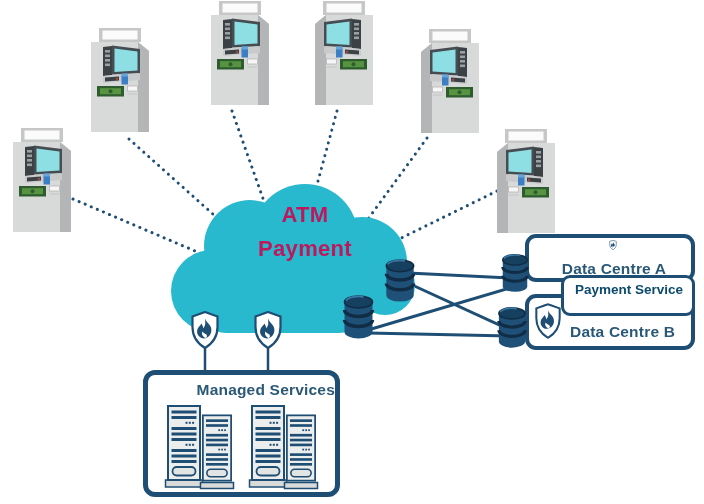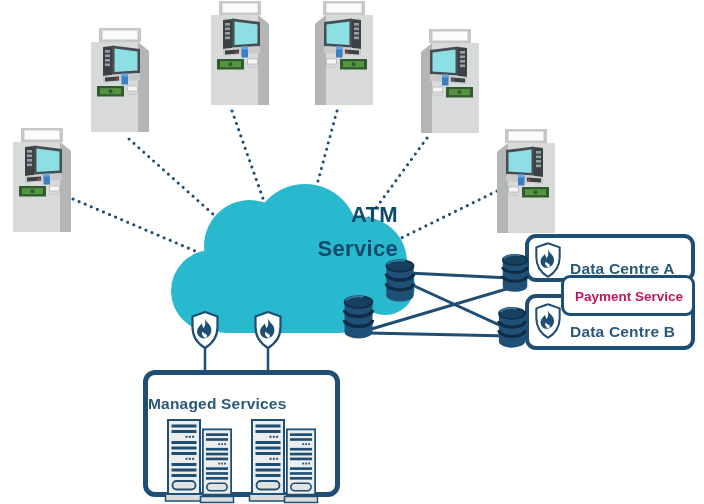--- a/index.html
+++ b/index.html
@@ -2,36 +2,36 @@
 <html><head>
 <meta charset="utf-8">
 <style>
   html,body{margin:0;padding:0;background:#fff;}
   #stage{position:relative;width:704px;height:504px;overflow:hidden;background:#fff;
          font-family:"Liberation Sans",sans-serif;}
   .abs{position:absolute;}
   svg{display:block;}
   
   #wires{left:0;top:0;z-index:0;}
-  #cloud-text{left:212px;top:198px;width:186px;z-index:2;text-align:right;
-              color:#0c4a6e;font-size:22px;font-weight:600;line-height:34px;letter-spacing:.3px;}
+  #cloud-text{left:212px;top:198px;width:186px;z-index:2;text-align:center;
+              color:#be185d;font-size:22px;font-weight:600;line-height:34px;letter-spacing:.3px;}
   #cyls{left:0;top:0;z-index:5;pointer-events:none;}
   
   .navybox{background:#fff;border:4px solid #1f4e74;border-radius:11px;box-sizing:border-box;}
-  #dc-a{left:525px;top:234px;width:170px;height:48px;z-index:1;display:flex;align-items:flex-end;}
+  #dc-a{left:525px;top:234px;width:170px;height:48px;z-index:1;display:flex;align-items:center;flex-direction:column;}
   #dc-b{left:525px;top:294px;width:170px;height:56px;z-index:1;display:flex;align-items:flex-end;}
   #psp{left:561px;top:275px;width:134px;height:41px;z-index:3;border-width:3.5px;border-radius:9px;
-       padding:11px 0 0 11px;color:#be185d;font-size:13.5px;font-weight:600;line-height:16.5px;}
+       padding:4px 0 0 11px;color:#0c4a6e;font-size:13.5px;font-weight:600;line-height:16.5px;}
   .dc-label{color:#2a5978;font-size:15.5px;font-weight:600;letter-spacing:.2px;}
   #dc-a .dc-label{margin:10px 0 0 8px;}
   #dc-b .dc-label{margin:0 0 5px 8px;}
   .dc-shield{margin:2px 0 0 5px;}
   #dc-b .dc-shield{margin:0 0 7px 5px;}
   #ms-box{left:143px;top:370px;width:197px;height:127px;z-index:1;border-width:5px;border-radius:12px;}
-  #ms-title{text-align:left;color:#2a5978;font-size:15.5px;font-weight:600;margin-top:20px;letter-spacing:.2px;}
+  #ms-title{text-align:right;color:#2a5978;font-size:15.5px;font-weight:600;margin-top:6px;letter-spacing:.2px;}
   #ms-racks{margin:4px auto 0 auto;display:block;}
 </style>
 </head>
 <body>
 
 <div id="stage">
 
   <svg id="wires" class="abs" width="704" height="504" viewBox="0 0 704 504">
     <defs>
 
@@ -136,21 +136,21 @@
     <use href="#atm" width="68" height="110" transform="translate(8,128)"></use>
     <use href="#atm" width="68" height="110" transform="translate(86,28)"></use>
     <use href="#atm" width="68" height="110" transform="translate(206,1)"></use>
     <use href="#atm" width="68" height="110" transform="translate(378,1) scale(-1,1)"></use>
     <use href="#atm" width="68" height="110" transform="translate(484,29) scale(-1,1)"></use>
     <use href="#atm" width="68" height="110" transform="translate(560,129) scale(-1,1)"></use>
   </svg>
 
   <div id="cloud-text" class="abs">
     <div>ATM</div>
-    <div>Service</div>
+    <div>Payment</div>
   </div>
 
   <div id="dc-a" class="abs navybox">
     <svg class="dc-shield" width="28" height="36" viewBox="0 0 30 38">
         <use href="#shield"></use>
       </svg>
     <span class="dc-label">Data Centre A</span>
   </div>
 
   <div id="dc-b" class="abs navybox">

